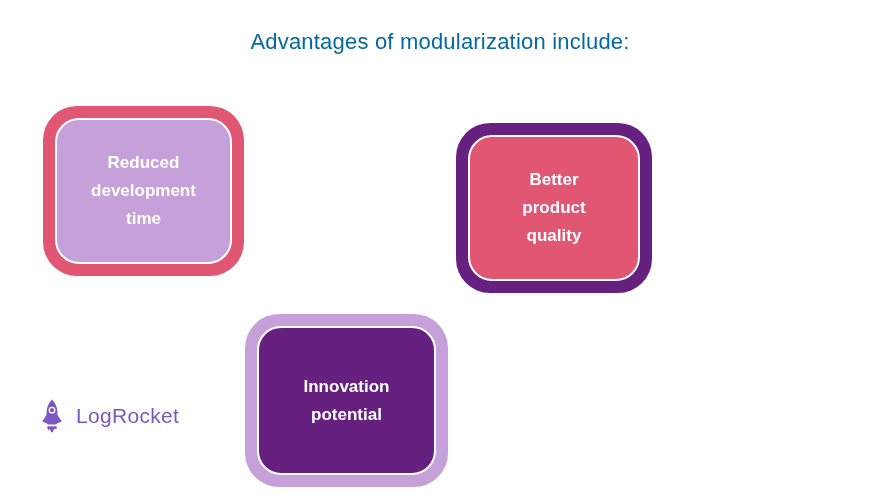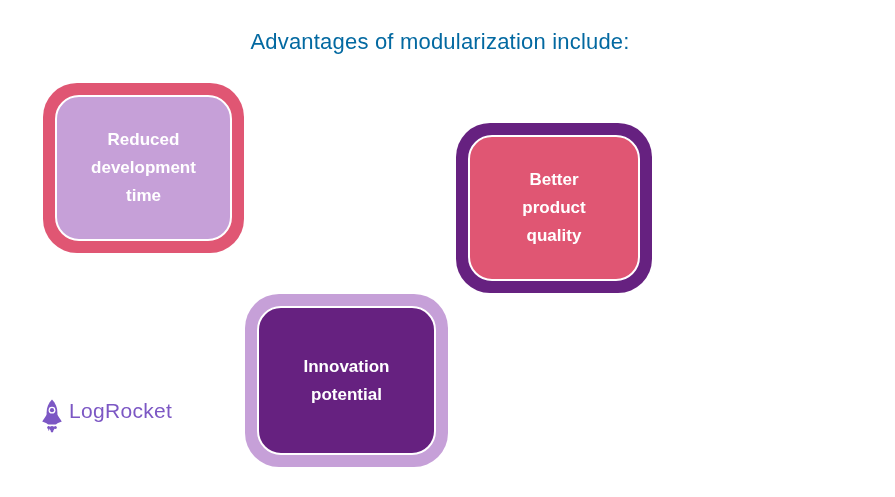--- a/index.html
+++ b/index.html
@@ -42,30 +42,31 @@
     justify-content: center;
   }
   .box-label {
     color: #ffffff;
     font-weight: bold;
     font-size: 17px;
     line-height: 28px;
     text-align: center;
     white-space: pre-line;
   }
-  .box-1 { left: 43px;  top: 83px;  width: 201px; height: 170px; }
+  .box-1 { left: 43px;  top: 106px;  width: 201px; height: 170px; }
   .box-2 { left: 456px; top: 95px;  width: 196px; height: 170px; }
   .box-3 { left: 245px; top: 294px; width: 203px; height: 173px; }
   .box-4 { left: 650px; top: 294px; width: 200px; height: 173px; }
   .logo {
     position: absolute;
     left: 39px;
     top: 399px;
     display: flex;
-    gap: 4px;
+    align-items: center;
+    gap: 11px;
   }
   .logo-text {
     font-size: 21px;
     letter-spacing: 0.3px;
   }
   .rocket-svg { display: block; }
 </style>
 </head>
 <body>
 
@@ -82,21 +83,21 @@
   </div>
 
   <div class="adv-box box-2" style="background: rgb(102, 33, 128); margin-top: 28px;">
     <div class="inner" style="background: rgb(224, 86, 115);">
       <div class="box-label">Better
 product
 quality</div>
     </div>
   </div>
 
-  <div class="adv-box box-3" style="background: rgb(198, 160, 216);">
+  <div class="adv-box box-3" style="background: rgb(198, 160, 216); margin-top: 20px;">
     <div class="inner" style="background: rgb(102, 33, 128);">
       <div class="box-label">Innovation
 potential</div>
     </div>
   </div>
 
 
   <div class="logo">
     <span>
       <svg class="rocket-svg" width="26" height="34" viewBox="0 0 26 34" xmlns="http://www.w3.org/2000/svg">

